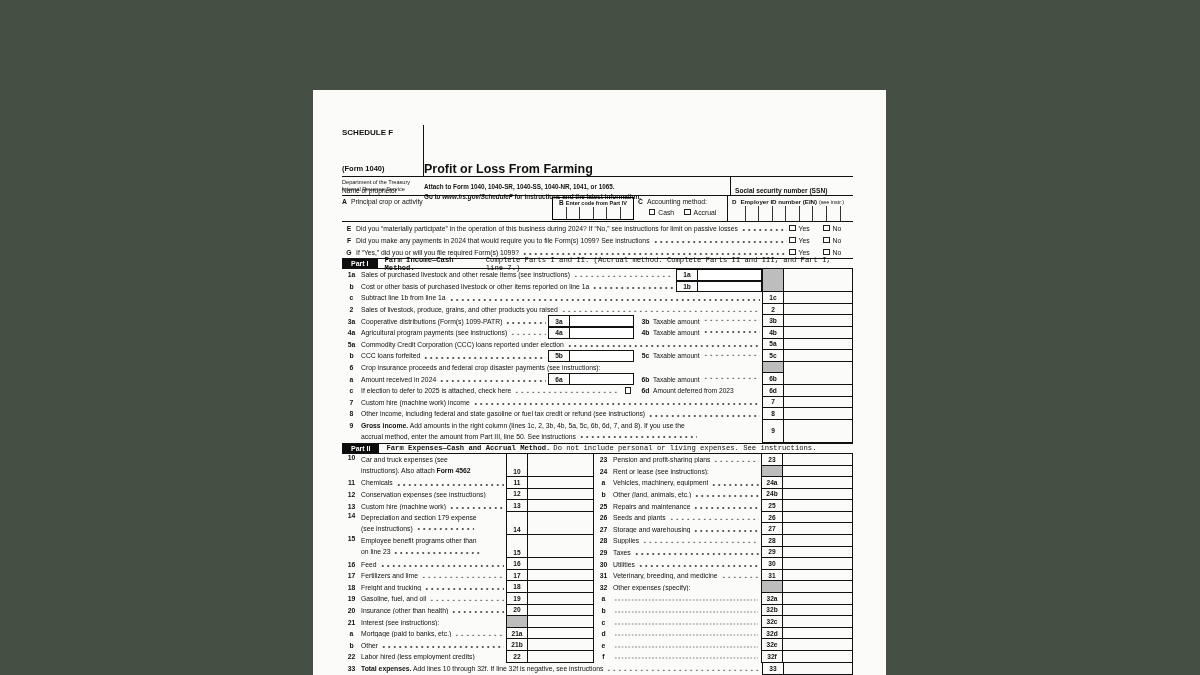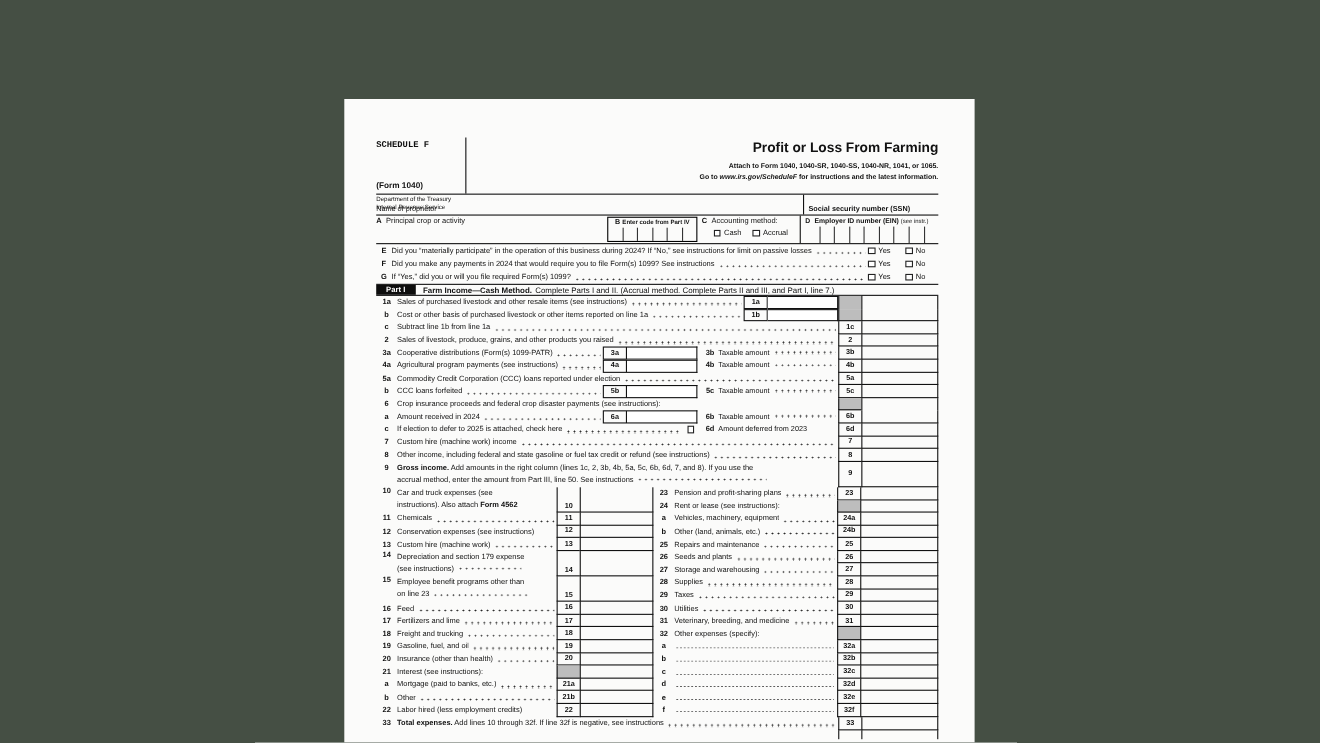--- a/index.html
+++ b/index.html
@@ -8,24 +8,24 @@
   .stage { position:relative; width:1200px; height:675px; background:#454f44; overflow:hidden; }
   .page { position:absolute; left:313px; top:90px; width:573px; height:640px;
           background:#fbfbfa; color:#111; padding:35px 33px 0 29px; }
 
   .b { font-weight:bold; }
   .i { font-style:italic; }
 
   
   .hdr { display:flex; height:52px; border-bottom:1.6px solid #111; }
   .hdr-left { width:82px; border-right:0.8px solid #111; padding-top:3px; }
-  .sched { font-size:8px; font-weight:bold;font-family:Liberation Mono, monospace; }
+  .sched { font-size:8px; font-weight:bold; }
   .formno { font-size:7.5px; font-weight:bold; margin-bottom:6px;margin-top:27px; }
   .agency { font-size:5.6px; line-height:6.5px; }
-  .hdr-center { flex:1; text-align:right; padding-top:2px; }
+  .hdr-center { flex:1; text-align:left; padding-top:2px;margin-top:35px; }
   .title { font-size:12.5px; font-weight:bold; margin-bottom:7px; }
   .attach { font-size:6.3px; font-weight:bold; margin-bottom:3px; }
   .goto { font-size:6.3px; font-weight:bold; }
   .hdr-right { width:81px; border-left:0.8px solid #111; text-align:center; }
   .omb { font-size:5.8px; padding:3px 0 3px; border-bottom:0.8px solid #111; }
   .year { font-size:14px; padding:1px 0 2px; border-bottom:0.8px solid #111; letter-spacing:1px; }
   .y20 { color:#fff; font-weight:bold; text-shadow:-0.9px 0 #111, 0.9px 0 #111, 0 -0.9px #111, 0 0.9px #111; }
   .y24 { font-weight:bold; }
   .attseq { display:flex; align-items:center; justify-content:center; gap:3px; padding-top:2px; }
   .att-lines { font-size:5.4px; line-height:6px; text-align:left; }
@@ -64,21 +64,21 @@
 
   
   .qrow { display:flex; align-items:center; height:12px; font-size:6.8px; }
   .qrow .ln { width:14px; font-weight:bold; flex:none; }
   .grp { display:flex; align-items:center; gap:3px; flex:none; }
   .grp.yes { width:34px; } .grp.no { width:30px; }
 
   
   .pbar { display:flex; align-items:center; height:11px; border-bottom:0.8px solid #111; border-top:0.8px solid #111; }
   .pbadge { background:#0d0d0d; color:#fff; font-weight:bold; font-size:7px; padding:1px 9px 1.5px; margin-right:7px; flex:none; }
-  .pt { font-size:7.2px; margin-right:3px; }
+  .pt { font-size:7.2px; margin-right:3px;font-family:Liberation Mono, monospace; }
 
   
   .leader { flex:1 1 6px; min-width:4px; height:2.4px; align-self:flex-end; margin:0 2px 2.8px 3px;
             background-image:radial-gradient(circle, #222 0.7px, transparent 0.9px);
             background-size:5.5px 2.4px; background-repeat:repeat-x; background-position:0 50%; }
   .tail { display:inline-block; height:2.4px; margin-left:3px;
           background-image:radial-gradient(circle, #222 0.7px, transparent 0.9px);
           background-size:5.5px 2.4px; background-repeat:repeat-x; }
   .ncell { width:21px; border-left:0.8px solid #111; border-bottom:0.8px solid #111;
            font-size:6.6px; font-weight:bold; display:flex; align-items:center; justify-content:center; flex:none; }
@@ -421,20 +421,25 @@
             <div class="tb">
               <div class="tl"><span class="b">Gross income.</span><span> Add amounts in the right column (lines 1c, 2, 3b, 4b, 5a, 5c, 6b, 6d, 7, and 8). If you use the</span></div>
               <div class="tl"><span>accrual method, enter the amount from Part III, line 50. See instructions</span><span class="tail" style="width: 118px;"></span></div>
             </div>
           </div>
           <div class="ncell">9</div>
           <div class="acell"></div>
         </div>
       </div>
 
+    <div class="pbar">
+      <span class="pbadge">Part II</span>
+      <span class="pt b">Farm Expenses—Cash and Accrual Method.</span>
+      <span class="pt">Do not include personal or living expenses. See instructions.</span>
+    </div>
 
     <div class="p2cols">
       <div id="p2left" class="p2col left">
           <div class="p2row two">
             <div class="lz">
               <span class="ln">10</span>
               <div class="tb">
                 <div class="tl"><span>Car and truck expenses (see</span></div>
                 <div class="tl"><span>instructions). Also attach </span><span class="b">Form 4562</span></div>
               </div>

